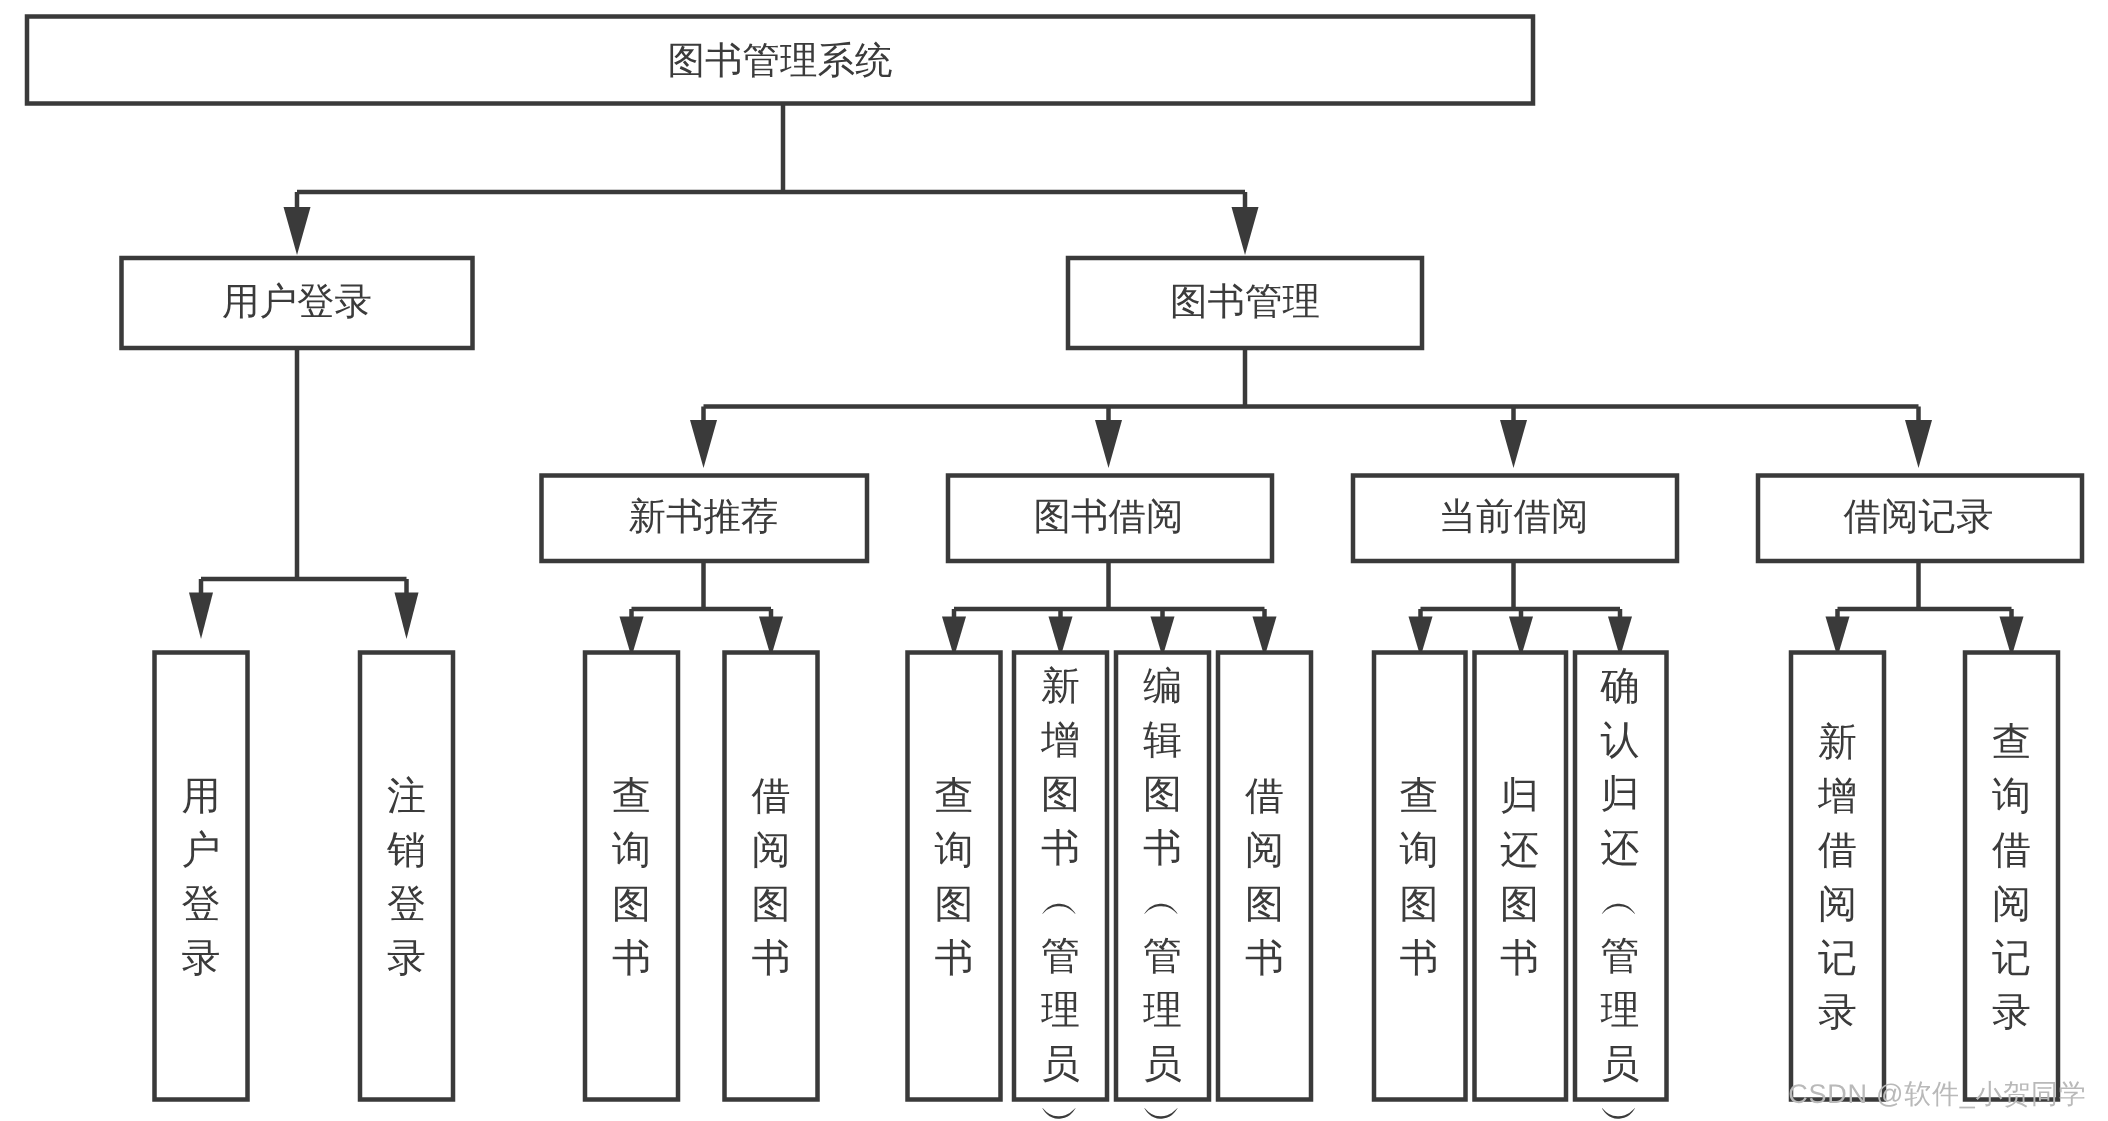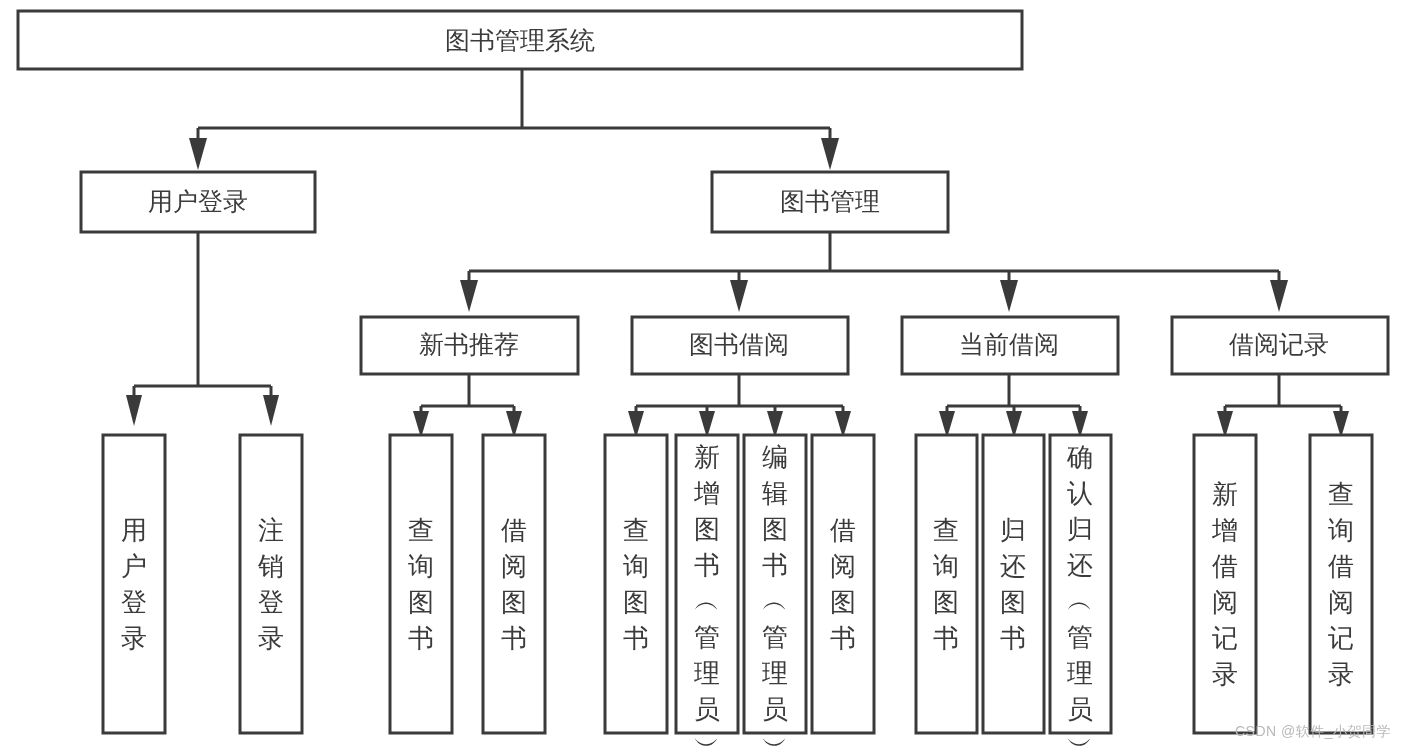--- a/index.html
+++ b/index.html
@@ -51,21 +51,21 @@
     fill: #3b3b3b;
     font-family: "Liberation Sans", "DejaVu Sans", sans-serif;
     font-size: 26px;
     text-anchor: middle;
   }
   .watermark {
     position: absolute;
     right: 14px;
     bottom: 6px;
     color: #b9b9b9;
-    font-size: 14px;
+    font-size: 18px;
     font-family: "Liberation Sans", "DejaVu Sans", sans-serif;
     letter-spacing: 0.5px;
     white-space: nowrap;
     pointer-events: none;
   }
 </style>
 </head>
 <body>
 
 <div id="diagram-root">

